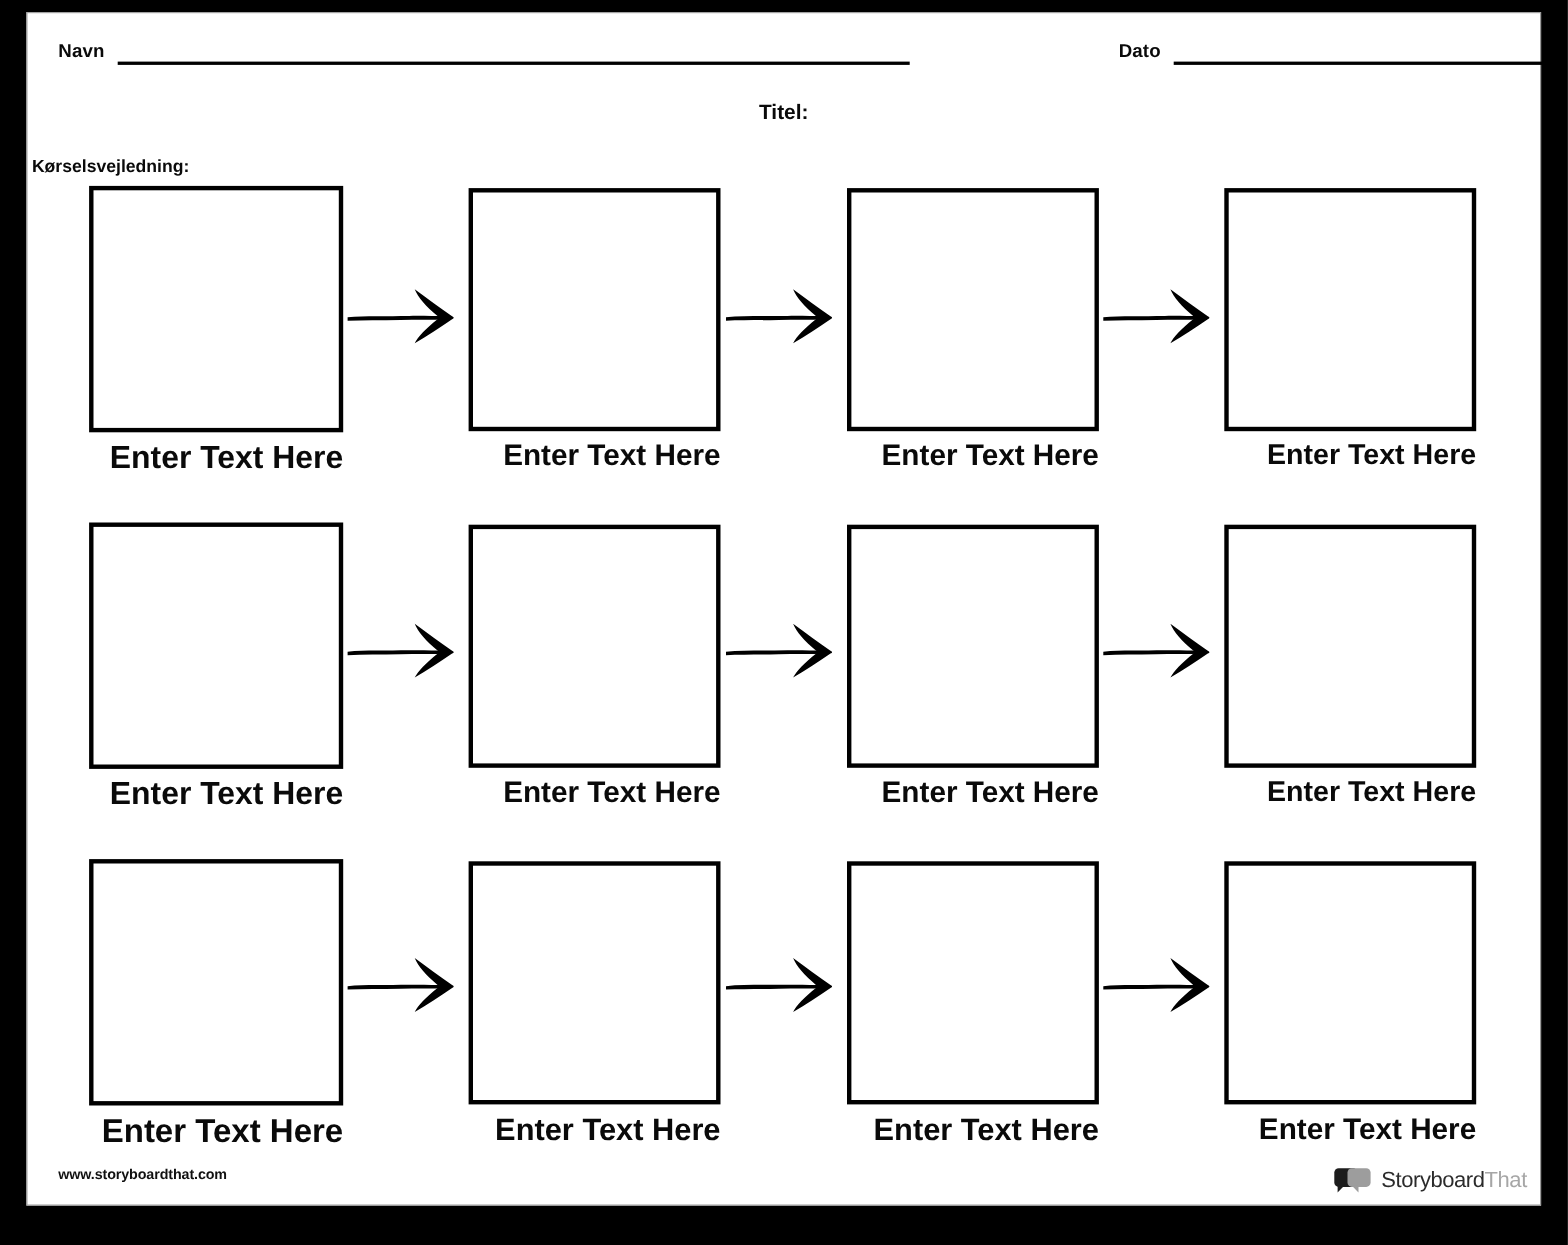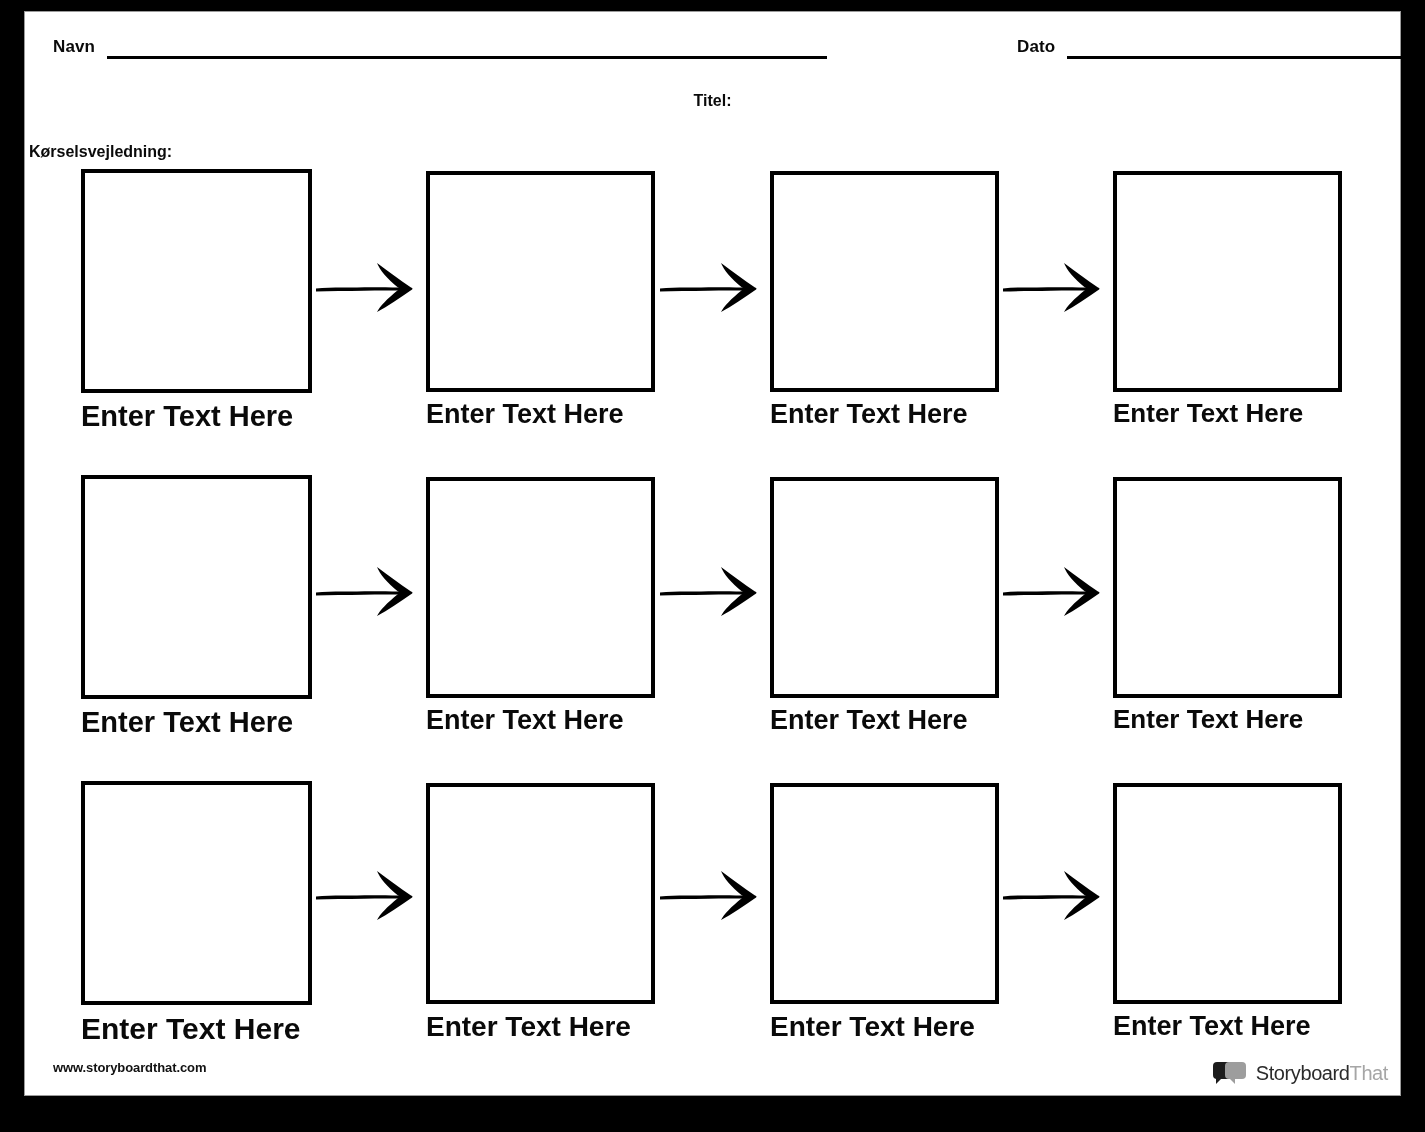--- a/index.html
+++ b/index.html
@@ -56,21 +56,21 @@
   #field-dato { left: 992px; top: 26px; }
   #field-dato .field-line { width: 347px; margin-left: 12px; }
 
   .title-line {
     position: absolute;
     left: 0;
     top: 80px;
     width: 100%;
     text-align: center;
     font-weight: bold;
-    font-size: 16px;
+    font-size: 19px;
     font-stretch: condensed;
     color: #0a0a0a;
   }
   .directions-line {
     position: absolute;
     left: 4px;
     top: 131px;
     font-weight: bold;
     font-size: 16px;
     font-stretch: condensed;
@@ -87,21 +87,21 @@
   }
   .cell {
     position: absolute;
   }
   .cell-box {
     border: 4px solid #000000;
     background: #ffffff;
     width: 100%;
   }
   .cell-label {
-    text-align: left;
+    text-align: right;
     font-weight: bold;
     font-stretch: condensed;
     color: #0a0a0a;
     line-height: 1.05;
     margin-top: 8px;
     white-space: nowrap;
   }
 
   .arrow {
     position: absolute;

